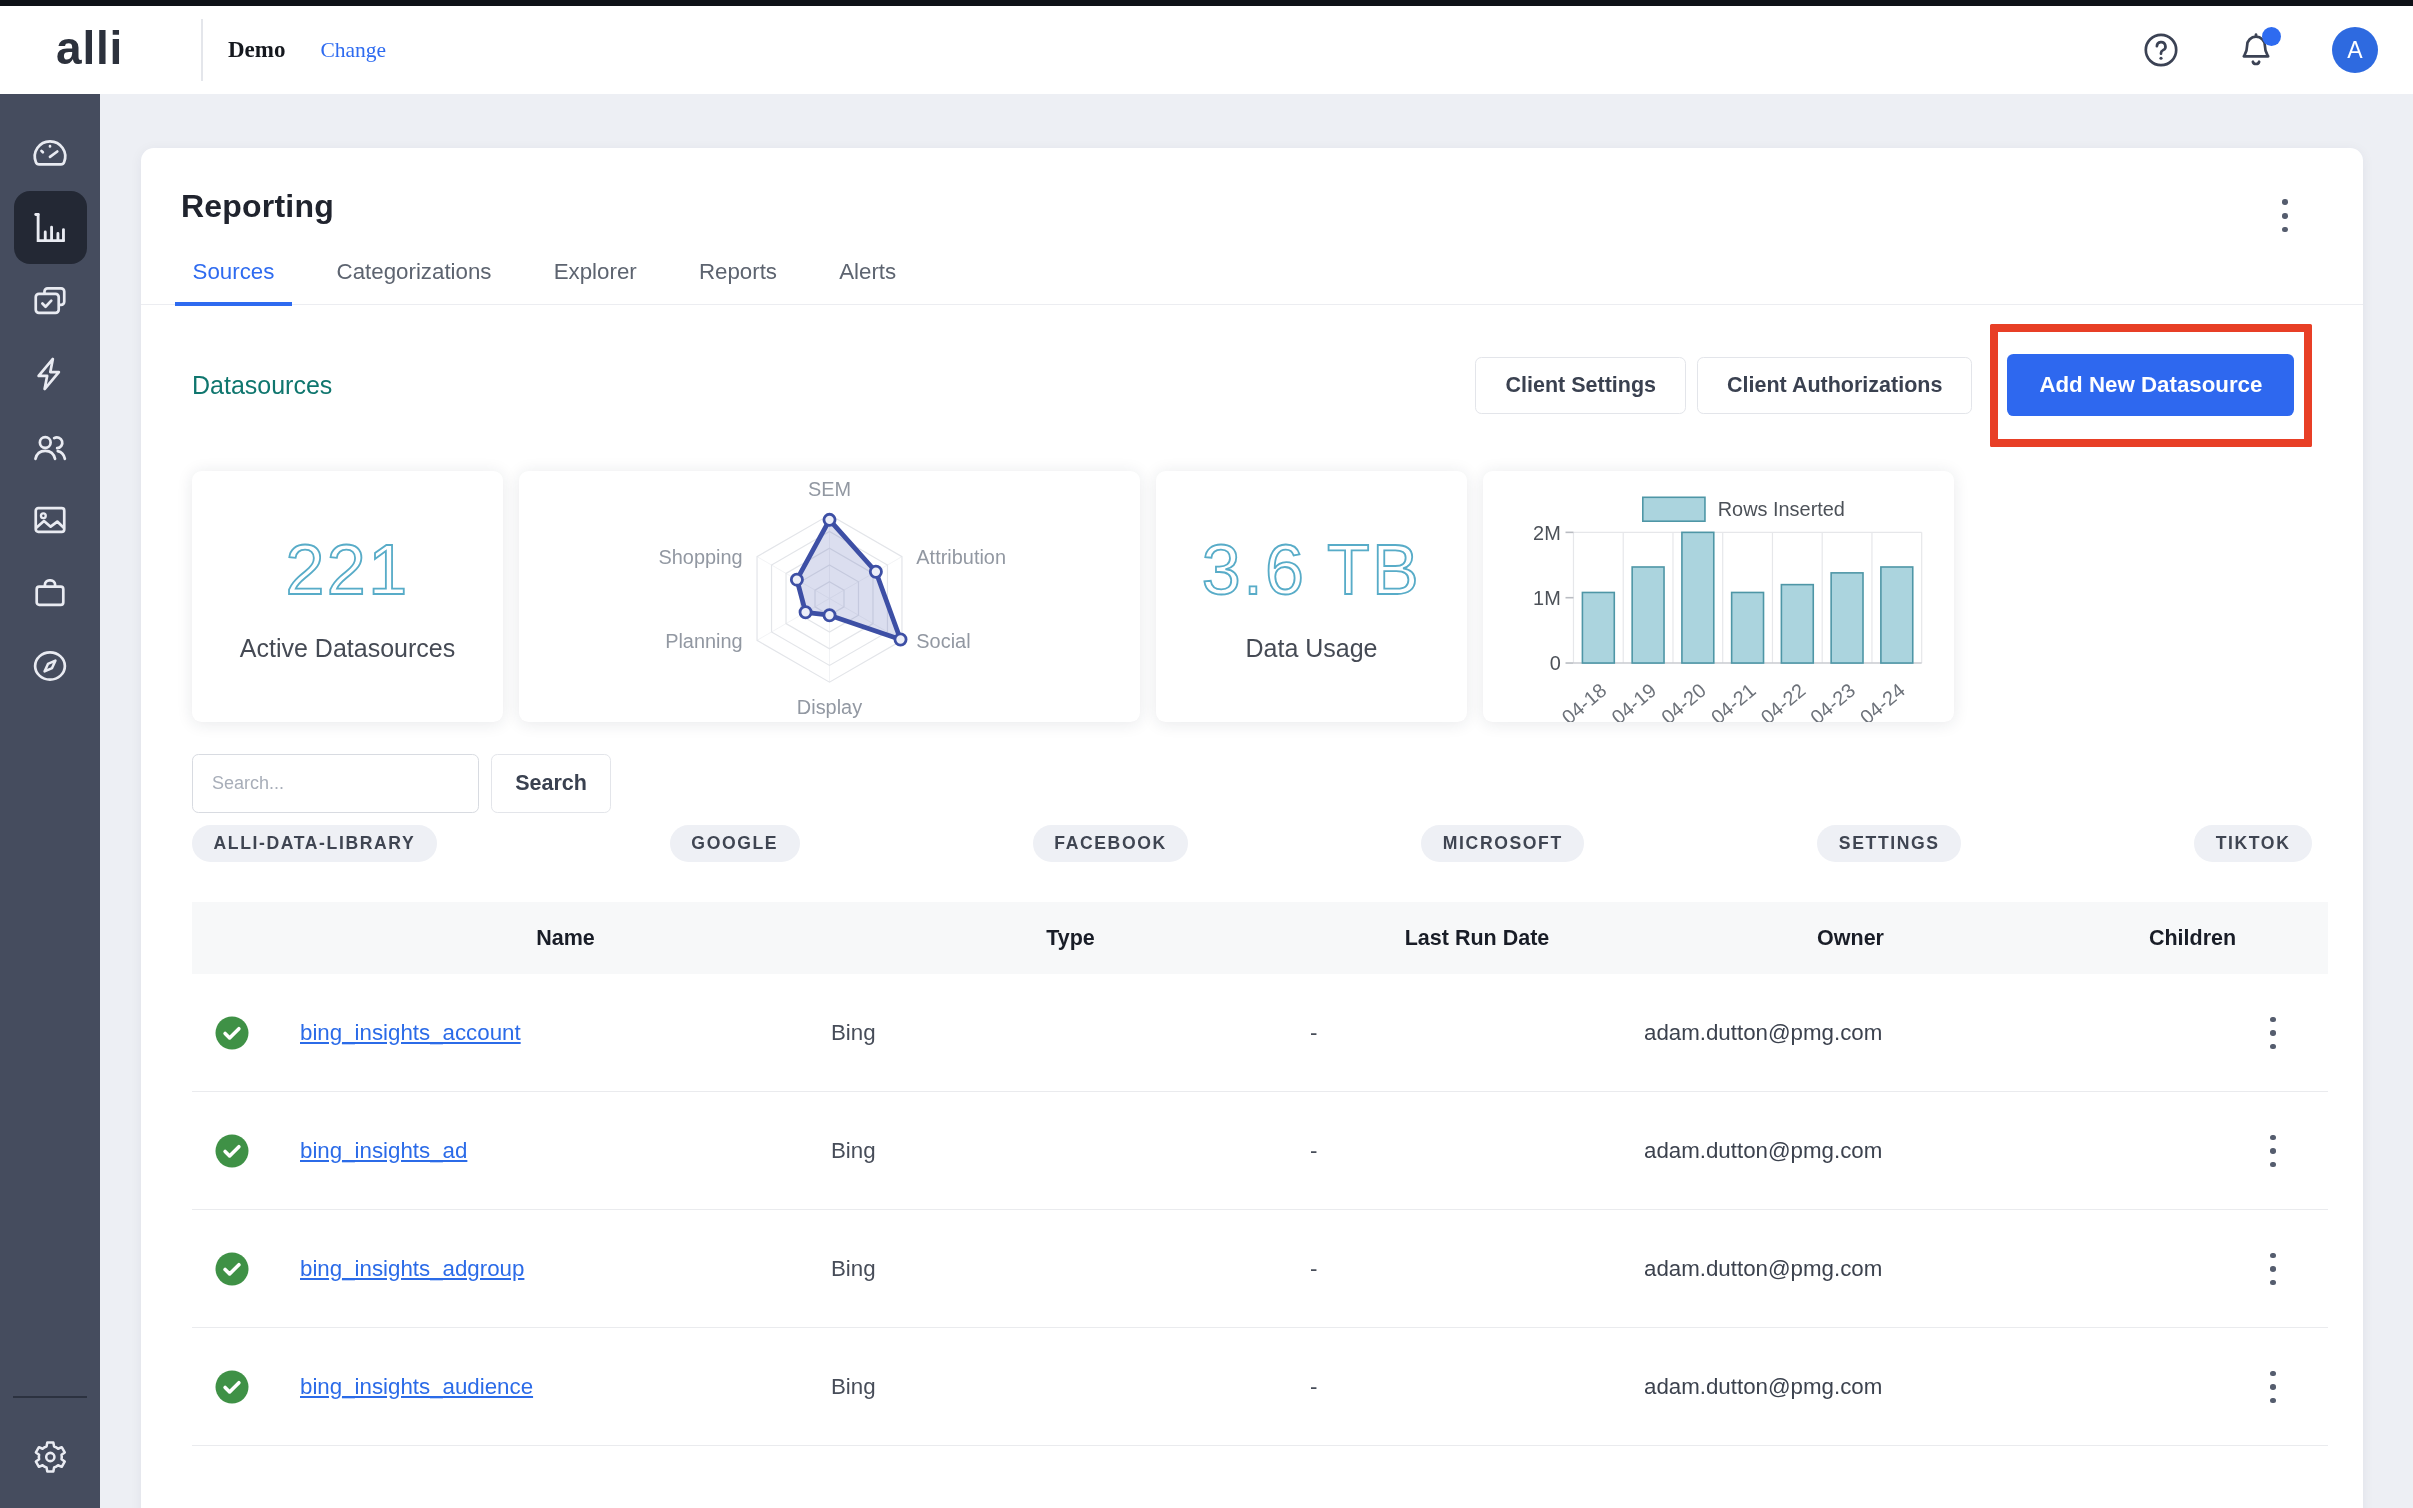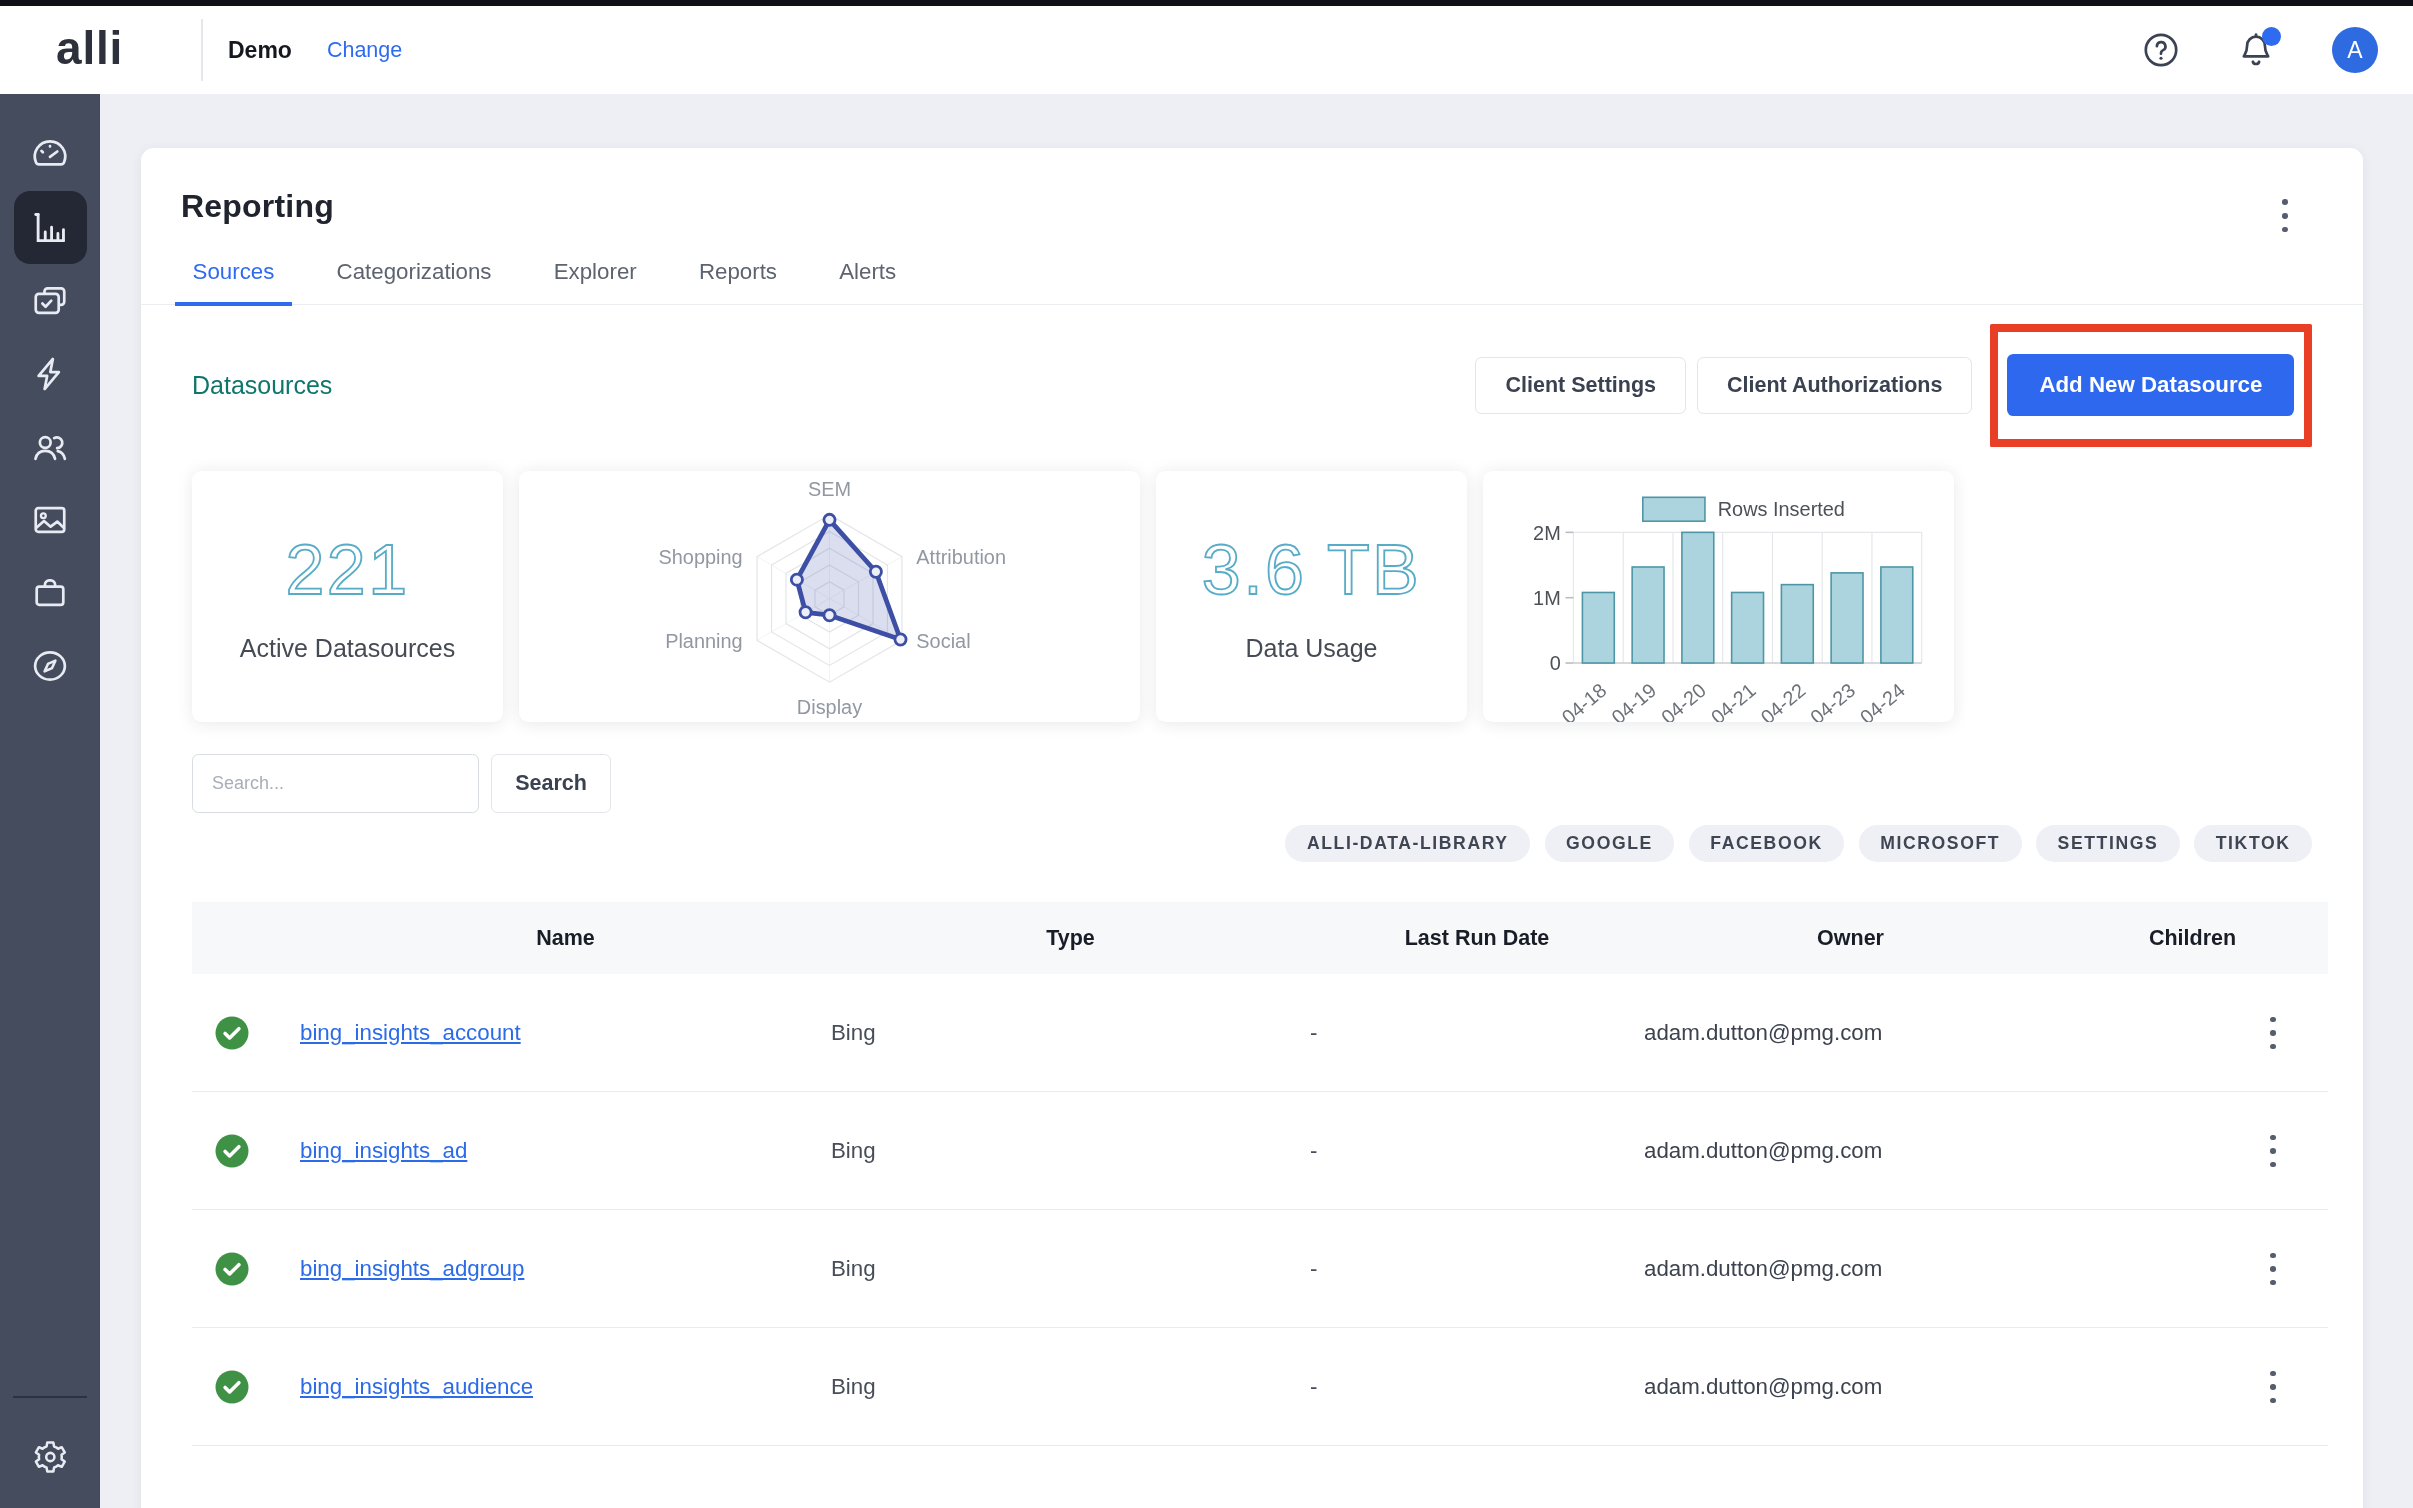--- a/index.html
+++ b/index.html
@@ -8,21 +8,21 @@
   }
   *{box-sizing:border-box;margin:0;padding:0;}
   html,body{width:2413px;height:1508px;overflow:hidden;background:#edeff4;
     font-family:"Liberation Sans",sans-serif;color:#20242e;}
   .top-strip{position:absolute;top:0;left:0;right:0;height:6.4px;background:#0e1117;}
   
   .topbar{position:absolute;top:6.4px;left:0;right:0;height:88px;background:#fff;z-index:6;}
   .brand{position:absolute;left:56px;top:0;height:88px;line-height:85px;
     font-size:46px;font-weight:600;color:#2c313c;letter-spacing:0.8px;}
   .top-divider{position:absolute;left:201px;top:12.8px;height:62px;width:1.6px;background:#e4e6eb;}
-  .client{position:absolute;left:228px;top:0;height:88px;display:flex;align-items:center;gap:35px;}
+  .client{position:absolute;left:228px;top:0;height:88px;display:flex;align-items:center;gap:35px;font-family:Liberation Serif, serif;}
   .client-name{font-size:23px;font-weight:700;color:#15181e;}
   .change-link{font-size:21.5px;font-weight:500;color:var(--blue);cursor:pointer;}
   .top-actions{position:absolute;right:35px;top:0;height:88px;display:flex;align-items:center;gap:57px;}
   .icon-btn{width:38px;height:38px;color:#3b4254;cursor:pointer;position:relative;}
   .icon-btn svg{width:100%;height:100%;}
   .badge-dot{position:absolute;top:-4.8px;right:-6.4px;width:19px;height:19px;border-radius:50%;background:var(--blue);}
   .avatar{width:46px;height:46px;border-radius:50%;background:#2e6ae0;color:#fff;font-size:23px;
     display:flex;align-items:center;justify-content:center;cursor:pointer;}
   
   .sidebar{position:absolute;top:94px;left:0;bottom:0;width:100px;background:#454c5e;z-index:5;}
@@ -59,21 +59,21 @@
     display:flex;flex-direction:column;align-items:center;justify-content:center;flex:none;}
   .big-num{font-size:70px;letter-spacing:2.4px;color:#7cc3da;
     -webkit-text-fill-color:transparent;-webkit-text-stroke:1.8px var(--teal);}
   .stat-label{margin-top:24px;font-size:25px;color:#454a54;}
   
   .search-row{display:flex;gap:12px;margin:32px 51px 0;}
   .search-input{width:287px;height:59px;border:1.6px solid #d8dbe1;border-radius:6.4px;padding:0 19px;
     font-size:18px;color:#333;font-family:inherit;outline:none;}
   .search-input::placeholder{color:#a8aeb9;}
   .btn-search{width:120px;justify-content:center;height:59px;}
-  .tags-row{display:flex;justify-content:flex-end;gap:14.4px;margin:12.8px 51px 0;}
+  .tags-row{display:flex;justify-content:space-between;gap:14.4px;margin:12.8px 51px 0;}
   .tag{height:37px;padding:0 21.5px;border-radius:18.4px;background:#eef0f5;font-size:17.6px;font-weight:700;
     letter-spacing:1.6px;color:#3f4552;display:flex;align-items:center;cursor:pointer;}
   
   .table{margin:40px 35px 0 51px;}
   .thead,.trow{display:grid;grid-template-columns:108px 531px 479px 334px 413px 1fr;align-items:center;}
   .thead{height:72px;background:#f7f8f9;font-size:21.5px;font-weight:700;color:#191d27;text-align:center;}
   .trow{height:118px;border-bottom:1.6px solid #eaebee;font-size:22.3px;background:#fff;}
   .cell-status{padding-left:22.3px;display:flex;}
   .cell-status svg{width:36px;height:36px;}
   .name-link{color:#2b6be8;text-decoration:underline;font-weight:500;cursor:pointer;}

